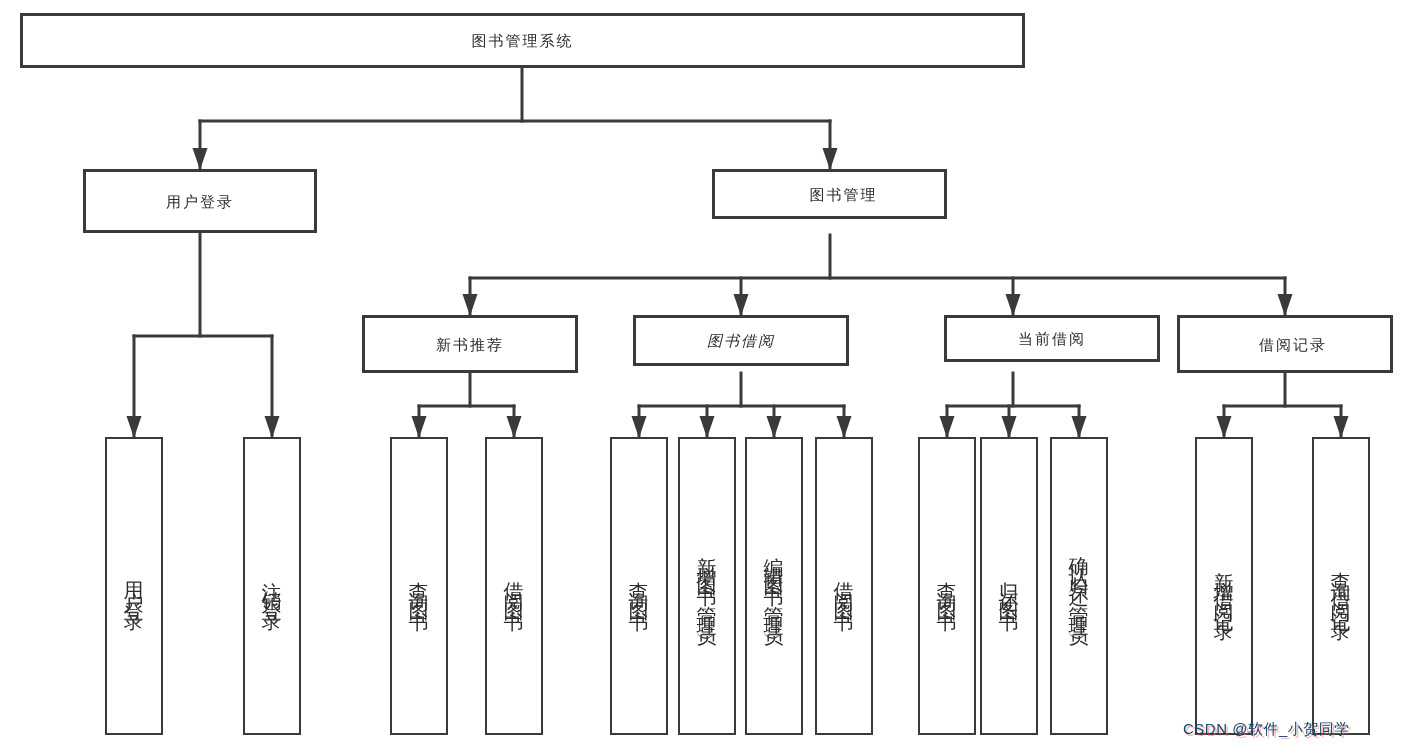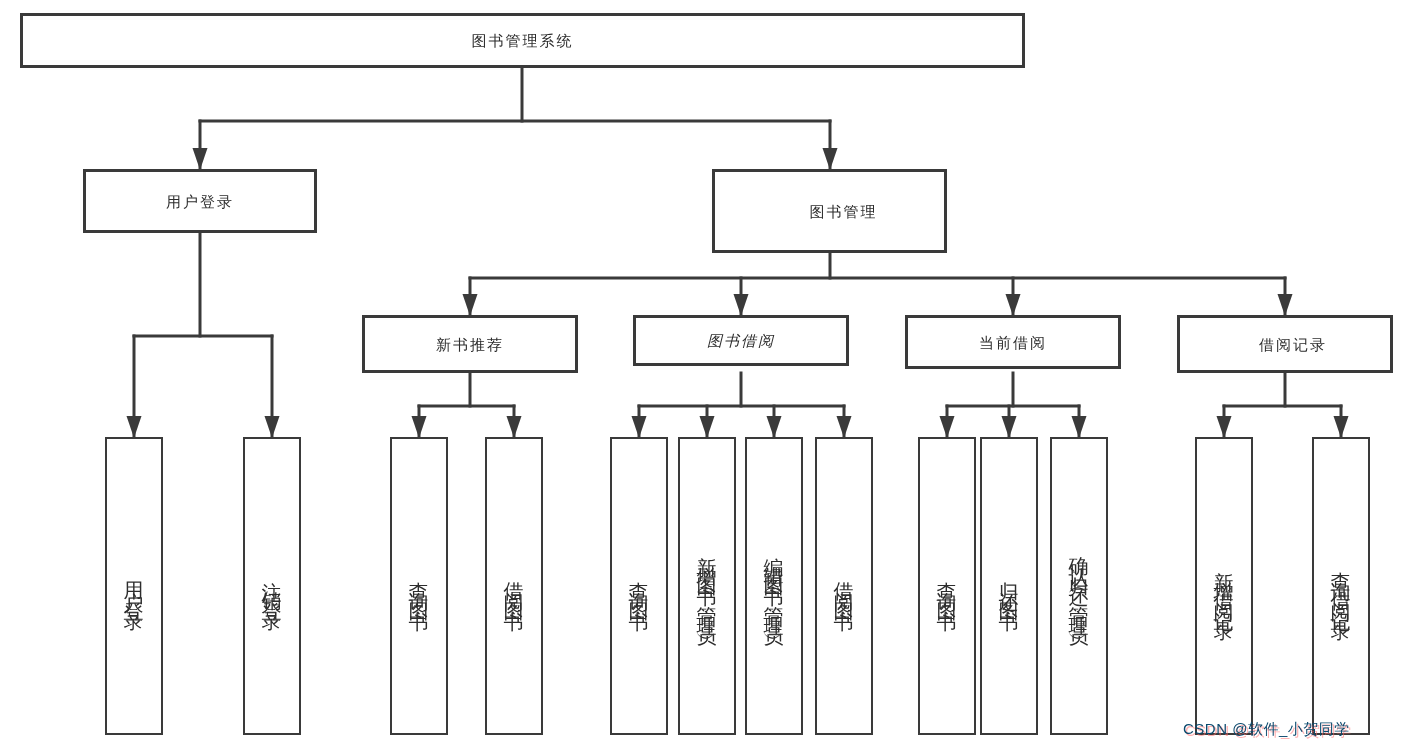--- a/index.html
+++ b/index.html
@@ -101,25 +101,25 @@
       <path d="M1285 373 V406"></path>
       <path d="M1224 406 H1341"></path>
       <path d="M1224 406 V437" marker-end="url(#arrow)"></path>
       <path d="M1341 406 V437" marker-end="url(#arrow)"></path>
     </g>
   </svg>
 
   <div class="node" style="left:20px; top:13px; width:1005px; height:55px;">图书管理系统</div>
 
   <div class="node" style="left:83px; top:169px; width:234px; height:64px;">用户登录</div>
-  <div class="node" style="left:712px; top:169px; width:235px; height:84px;padding-left:28px;">图书管理</div>
+  <div class="node" style="left:712px; top:169px; width:235px; height:50px;padding-left:28px;">图书管理</div>
 
   <div class="node" style="left:362px; top:315px; width:216px; height:58px;">新书推荐</div>
   <div class="node" style="left:633px; top:315px; width:216px; height:51px;font-style:italic;">图书借阅</div>
-  <div class="node" style="left:905px; top:315px; width:216px; height:54px;">当前借阅</div>
+  <div class="node" style="left:944px; top:315px; width:216px; height:47px;">当前借阅</div>
   <div class="node" style="left:1177px; top:315px; width:216px; height:58px;padding-left:16px;">借阅记录</div>
 
   <div class="node vert" style="left:105px; top:437px; width:58px; height:298px;">用户登录</div>
   <div class="node vert" style="left:243px; top:437px; width:58px; height:298px;">注销登录</div>
 
   <div class="node vert" style="left:390px; top:437px; width:58px; height:298px;">查询图书</div>
   <div class="node vert" style="left:485px; top:437px; width:58px; height:298px;">借阅图书</div>
 
   <div class="node vert" style="left:610px; top:437px; width:58px; height:298px;">查询图书</div>
   <div class="node vert" style="left:678px; top:437px; width:58px; height:298px;">新增图书（管理员）</div>

